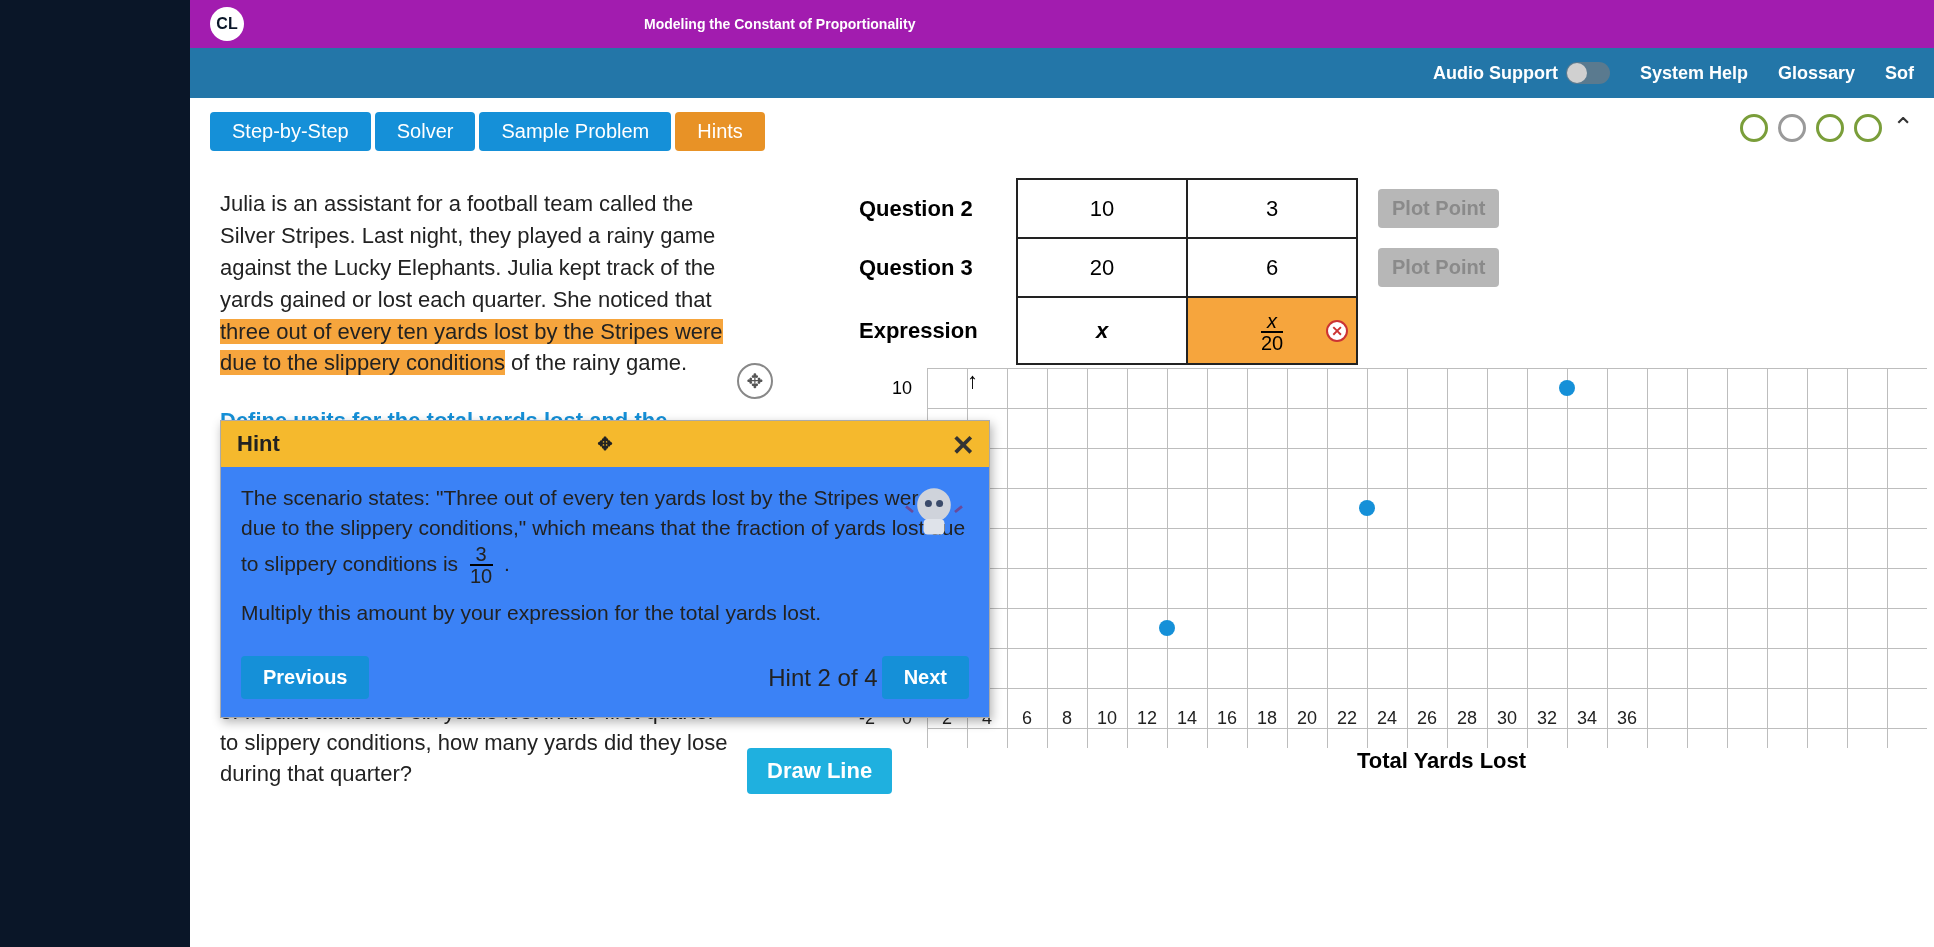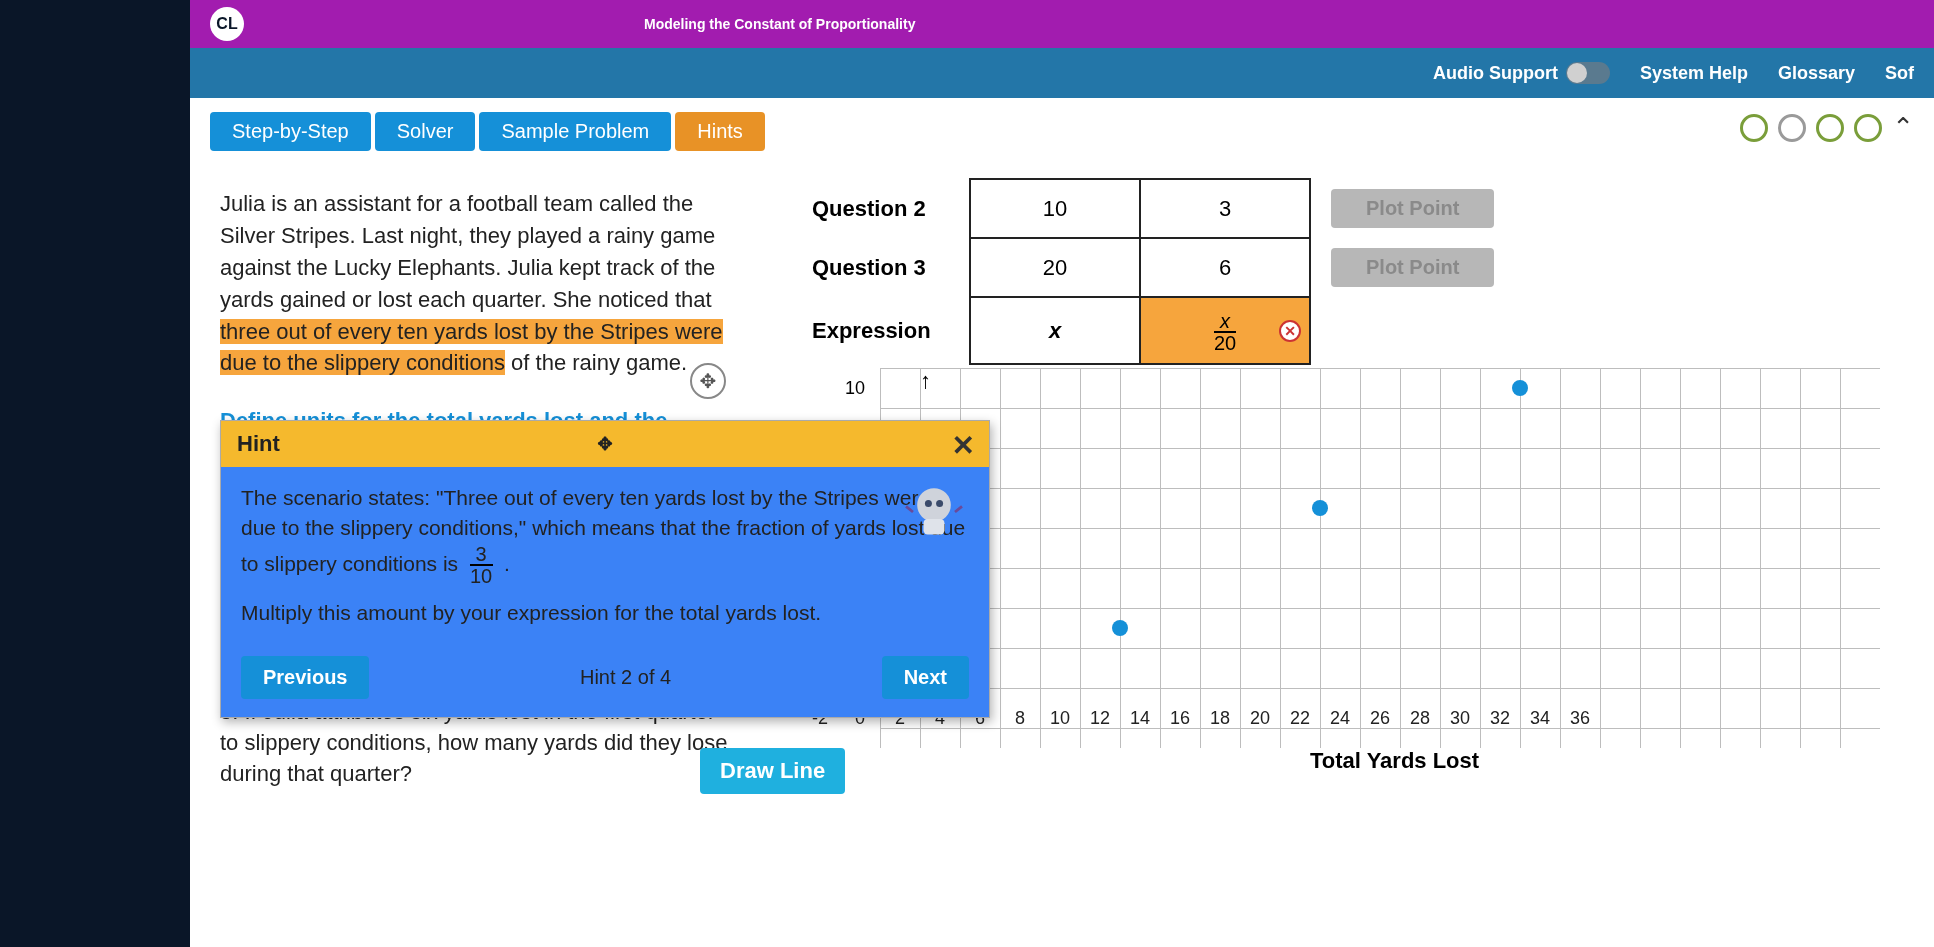--- a/index.html
+++ b/index.html
@@ -22,21 +22,21 @@
   .tabs-row { padding: 14px 20px; display: flex; align-items: flex-start; gap: 4px; background: #fff; }
   .tab-btn { padding: 8px 22px; border-radius: 4px; font-size: 20px; font-weight: 500; border: none; cursor: pointer; }
   .tab-blue { background: #1590d8; color: #fff; }
   .tab-orange { background: #e89226; color: #fff; }
   .tabs-right { margin-left: auto; display: flex; align-items: center; gap: 10px; }
   .progress-circle { width: 28px; height: 28px; border: 3px solid #7a9e3a; border-radius: 50%; }
   .progress-circle.grey { border-color: #9a9a9a; }
   .chevron { font-size: 26px; color: #333; cursor: pointer; }
 
   
-  .main { position: absolute; top: 168px; left: 0; right: 0; bottom: 0; display: flex; }
+  .main { position: absolute; top: 168px; left: 0; right: 0; bottom: 0; display: flex; gap: 47px; }
 
   
   .left-panel { width: 560px; padding: 20px 20px 20px 30px; font-size: 22px; color: #222; line-height: 1.45; }
   .story-p span.hl { background: #f6a53d; }
   .define-line { margin-top: 26px; color: #1590d8; font-weight: 700; text-decoration: underline; font-size: 22px; }
   .q3 { margin-top: 260px; font-size: 22px; color: #222; line-height: 1.4; }
 
   
   .right-area { flex: 1; position: relative; padding: 10px 30px 0 50px; }
 
@@ -44,21 +44,21 @@
   .data-table { border-collapse: collapse; font-size: 22px; }
   .data-table td, .data-table th { border: 2px solid #222; padding: 10px 0; text-align: center; }
   .data-table .lbl { width: 170px; font-weight: 700; text-align: left; padding-left: 12px; border: none; }
   .data-table .c1 { width: 170px; }
   .data-table .c2 { width: 170px; }
   .expr-cell { background: #f6a53d; position: relative; }
   .frac { display: inline-flex; flex-direction: column; align-items: center; font-size: 20px; line-height: 1; }
   .frac .num { border-bottom: 2px solid #000; padding: 0 6px; }
   .frac .den { padding: 0 6px; }
   .clear-x { position: absolute; right: 8px; top: 50%; transform: translateY(-50%); width: 22px; height: 22px; border: 2px solid #c33; border-radius: 50%; display: flex; align-items: center; justify-content: center; color: #c33; font-weight: bold; font-size: 14px; cursor: pointer; background: #fff; }
-  .plot-btn { background: #b7b7b7; color: #8a8a8a; border: none; padding: 8px 35px; border-radius: 4px; font-size: 20px; font-weight: 600; }
+  .plot-btn { background: #b7b7b7; color: #8a8a8a; border: none; padding: 8px 14px; border-radius: 4px; font-size: 20px; font-weight: 600; }
 
   
   .chart { position: absolute; left: 130px; top: 200px; width: 1000px; height: 380px; }
   .grid-bg { position: absolute; inset: 0; background-image: linear-gradient(to right, #bdbdbd 1px, transparent 1px), linear-gradient(to bottom, #bdbdbd 1px, transparent 1px); background-size: 40px 40px; }
   .pt { position: absolute; width: 16px; height: 16px; background: #1590d8; border-radius: 50%; transform: translate(-50%, -50%); }
   .x-axis-labels { position: absolute; left: 50px; top: 540px; display: flex; gap: 0; font-size: 18px; color: #222; }
   .x-axis-labels span { width: 40px; text-align: center; }
   .y-label-10 { position: absolute; left: 95px; top: 210px; font-size: 18px; }
   .x-axis-title { position: absolute; left: 560px; top: 580px; font-size: 22px; font-weight: 700; }
   .y-arrow { position: absolute; left: 170px; top: 200px; font-size: 22px; }
@@ -69,21 +69,21 @@
 
   
   .hint-popup { position: absolute; left: 220px; top: 420px; width: 770px; background: #3b82f6; border: 1px solid #aaa; box-shadow: 2px 4px 10px rgba(0,0,0,.3); z-index: 50; }
   .hint-header { background: #f5b92d; padding: 10px 16px; display: flex; align-items: center; font-size: 22px; font-weight: 700; color: #222; position: relative; }
   .hint-header .move { position: absolute; left: 50%; transform: translateX(-50%); font-size: 18px; cursor: move; }
   .hint-close { position: absolute; right: 14px; top: 8px; font-size: 28px; color: #333; cursor: pointer; }
   .hint-body { padding: 16px 20px; font-size: 21px; color: #222; line-height: 1.45; position: relative; }
   .hint-body .robot { position: absolute; right: 20px; top: 10px; width: 70px; height: 70px; }
   .hint-footer { display: flex; align-items: center; padding: 12px 20px 18px; gap: 4px; }
   .hint-btn { background: #1590d8; color: #fff; border: none; padding: 10px 22px; border-radius: 4px; font-size: 20px; font-weight: 600; cursor: pointer; }
-  .hint-counter { flex: 1; text-align: center; font-size: 20px; color: #222; }
+  .hint-counter { flex: 1; text-align: right; font-size: 24px; color: #222; }
   .hint-next { margin-left: auto; }
 
   .robot svg { width: 100%; height: 100%; }
 </style>
 </head>
 <body>
 
 <div class="window">
 
   <div class="titlebar">

